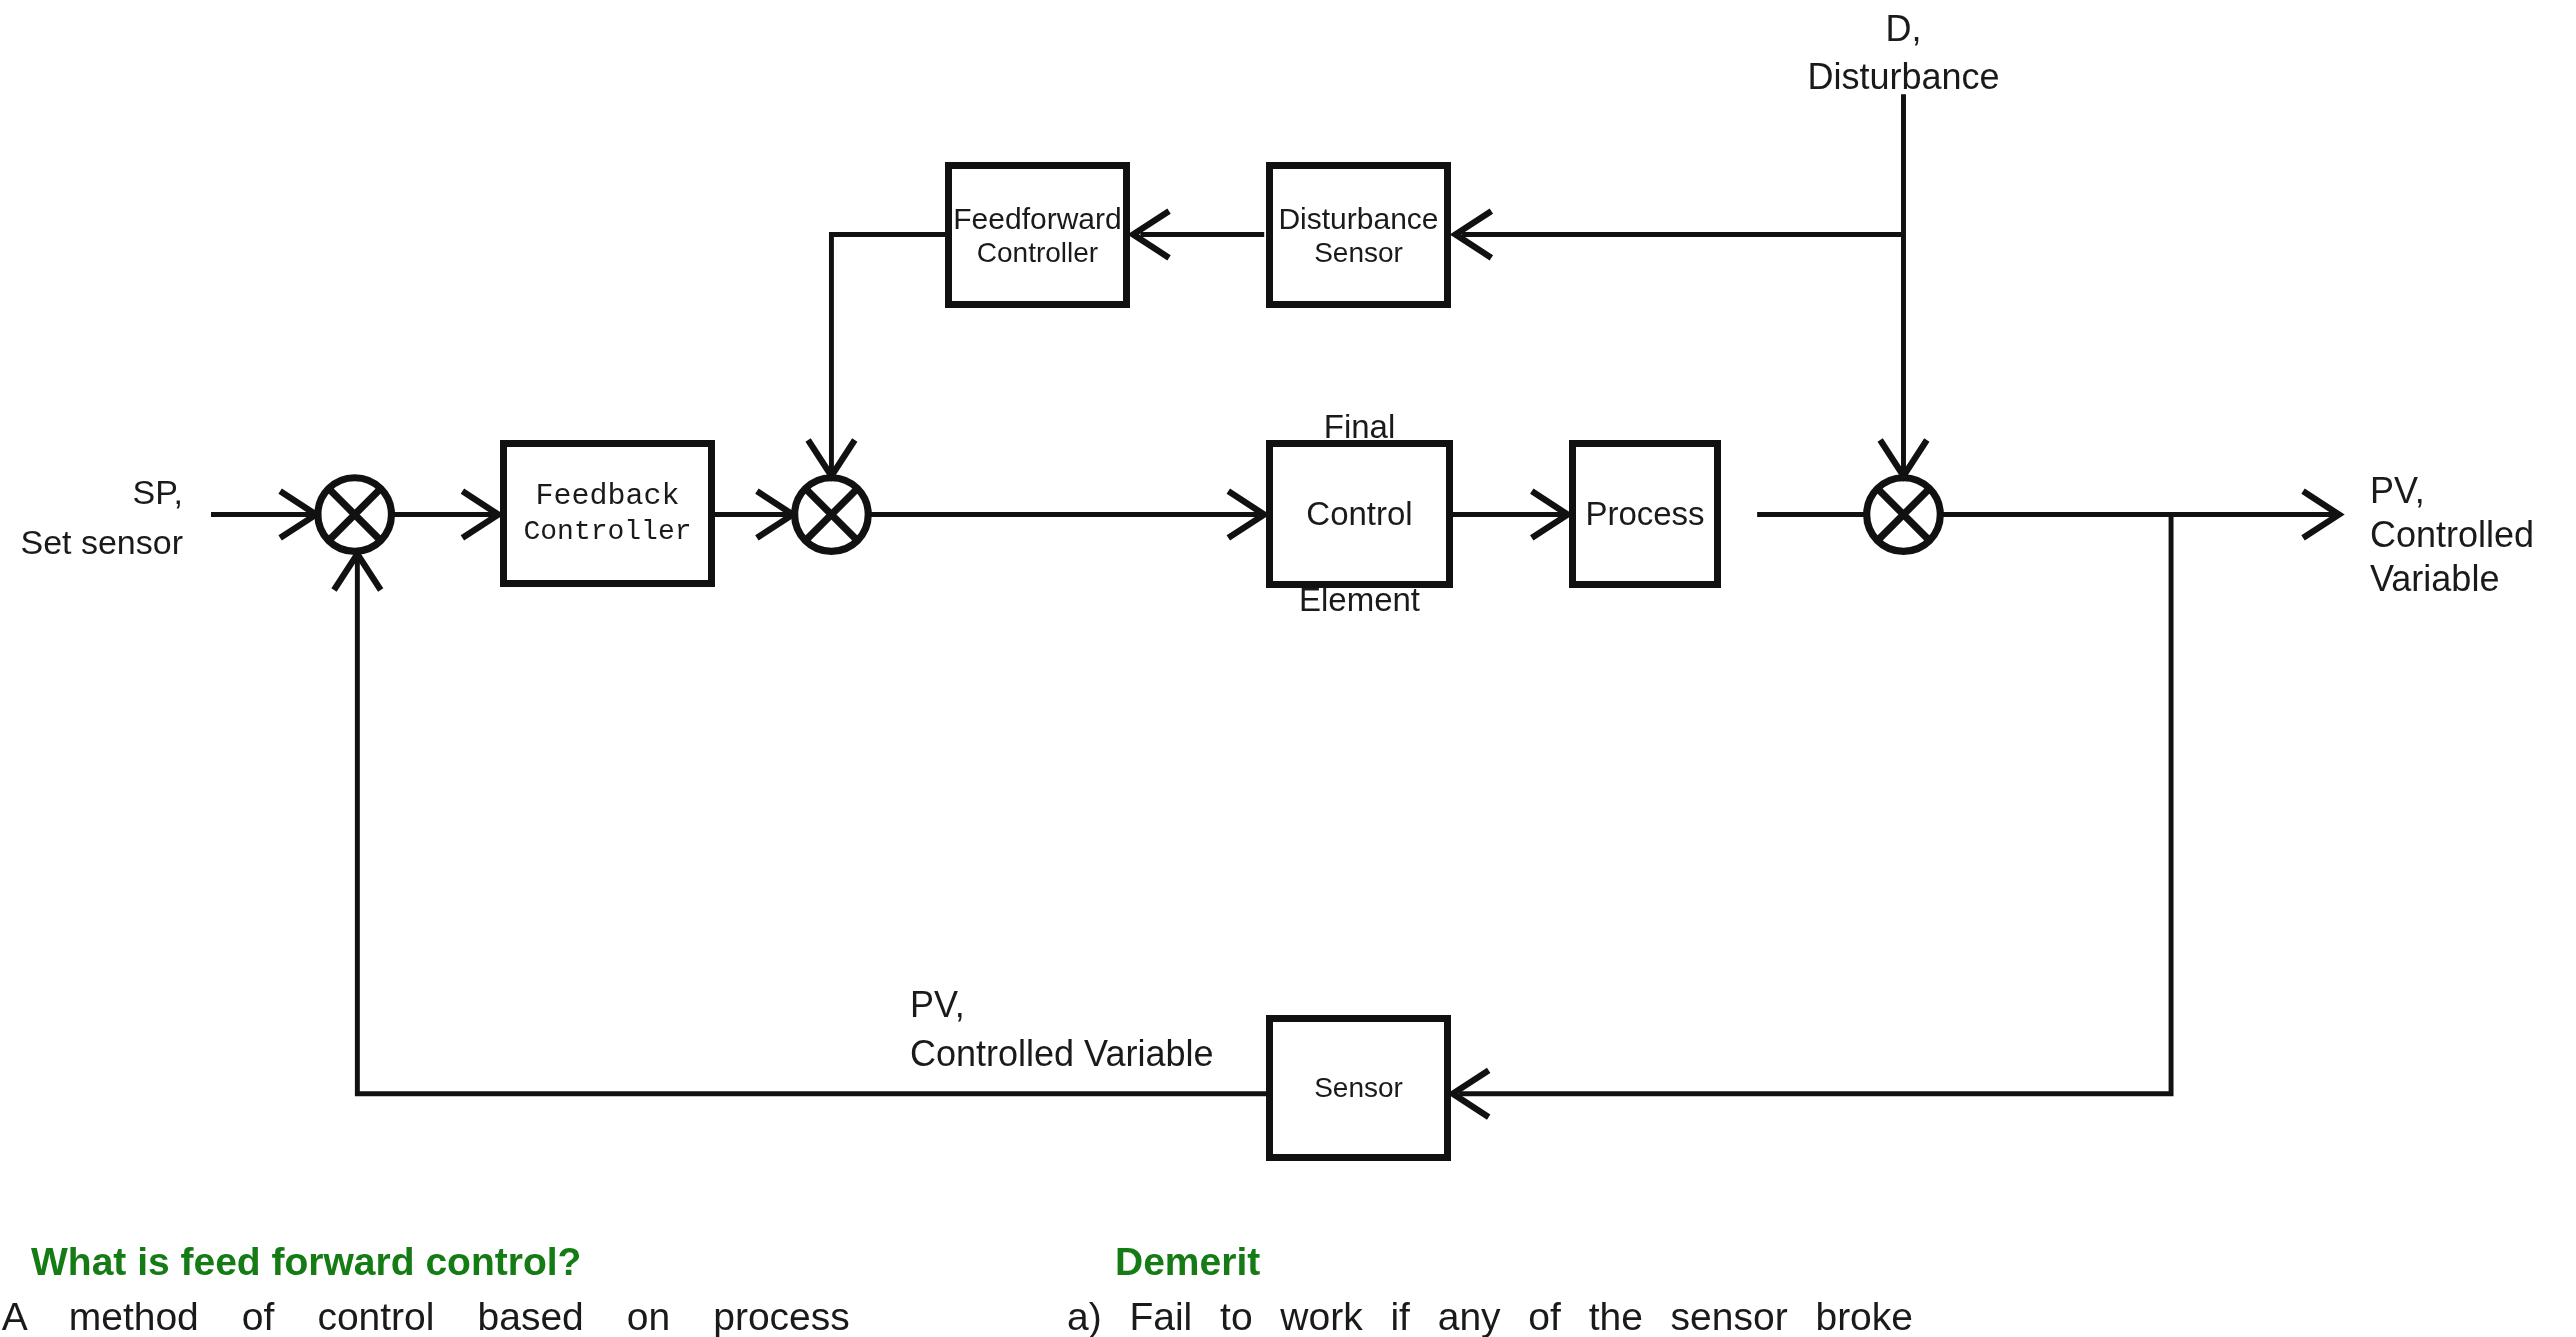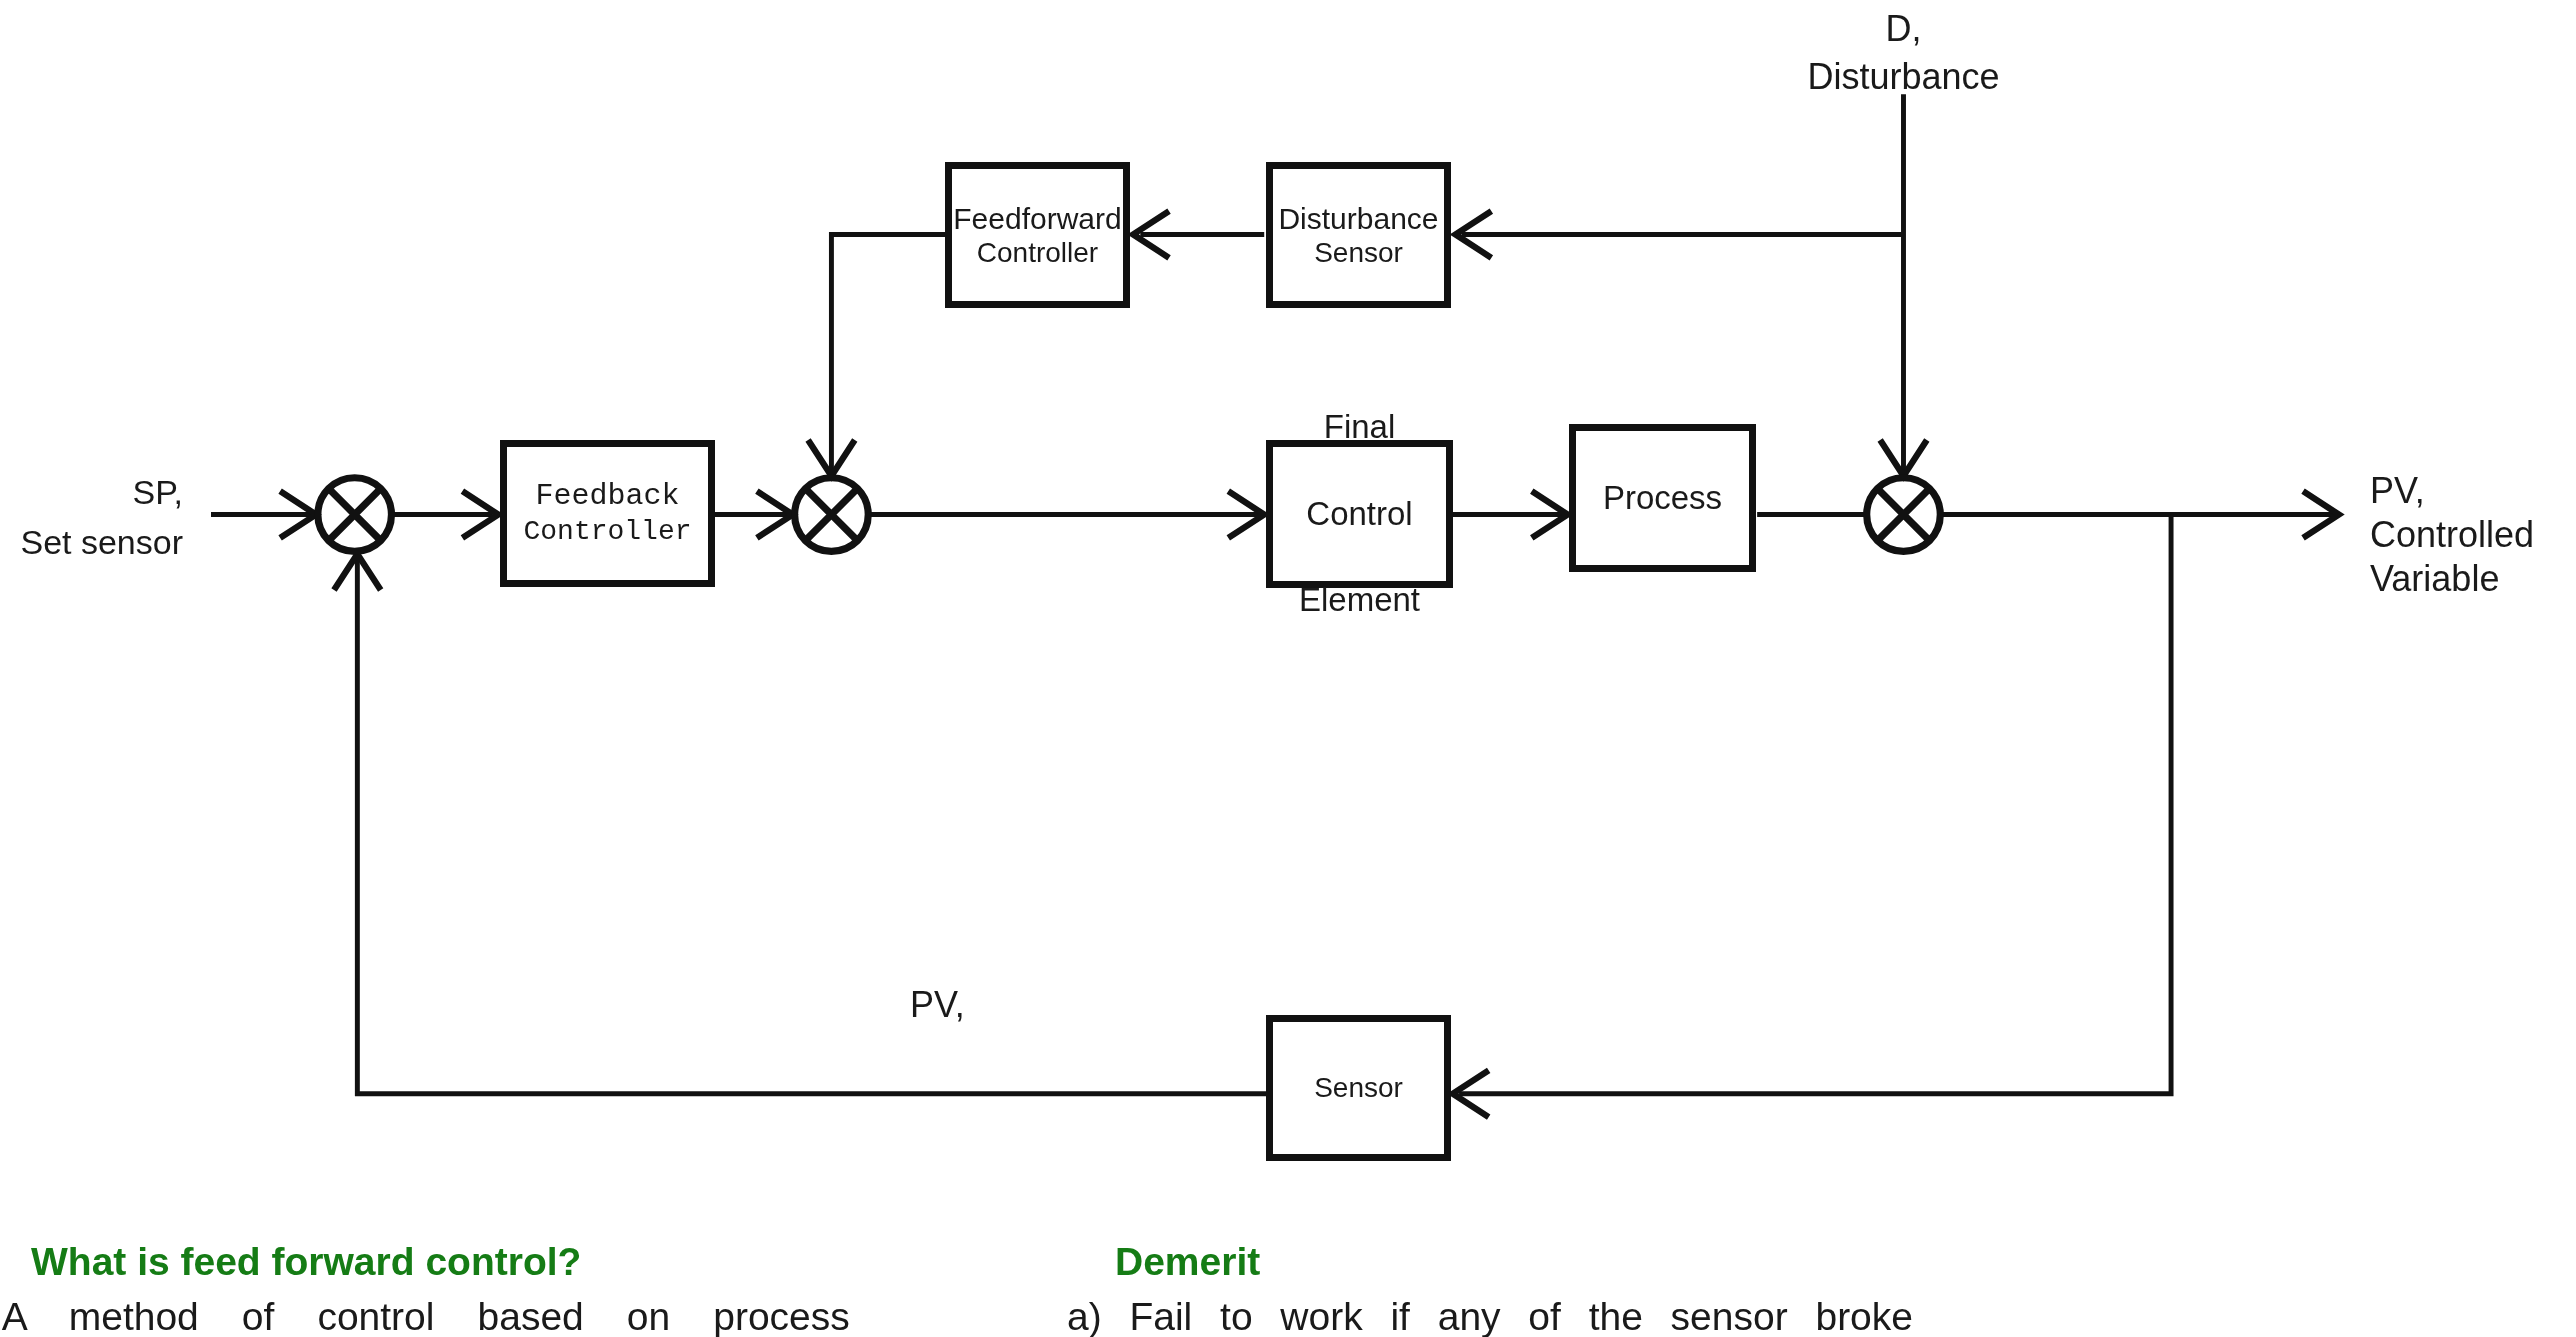--- a/index.html
+++ b/index.html
@@ -100,21 +100,21 @@
     <div class="small">Feedback</div>
     <div class="big">Controller</div>
   </div>
 
   <div class="block" style="left:1266px; top:440px; width:187px; height:148px;gap:44px;">
     <div class="mid">Final</div>
     <div class="mid">Control</div>
     <div class="mid">Element</div>
   </div>
 
-  <div class="block" style="left:1569px; top:424px; width:187px; height:148px;">
+  <div class="block" style="left:1569px; top:440px; width:152px; height:148px;">
     <div class="mid">Process</div>
   </div>
 
   <div class="block" style="left:1266px; top:1015px; width:185px; height:146px;">
     <div class="big">Sensor</div>
   </div>
 
   <div class="label lbl-d">
     <div>D,</div>
     <div>Disturbance</div>
@@ -126,20 +126,21 @@
   </div>
 
   <div class="label lbl-pv-out">
     <div>PV,</div>
     <div>Controlled</div>
     <div>Variable</div>
   </div>
 
   <div class="label lbl-pv-fb">
     <div>PV,</div>
+    <div>Controlled Variable</div>
   </div>
 
   <div class="note-heading" style="left:7px; top:1240px;margin-left:24px;">What is feed forward control?</div>
   <div class="note-body" style="left:1.8px; top:1296px; width:848px;">A method of control based on process</div>
 
   <div class="note-heading" style="left:1115px; top:1240px;">Demerit</div>
   <div class="note-body" style="left:1067px; top:1296px; width:846px;">a) Fail to work if any of the sensor broke</div>
 
 </div>
 

